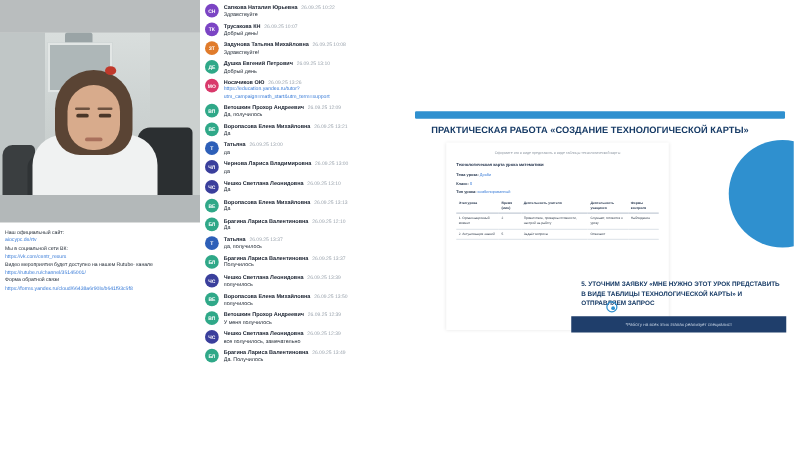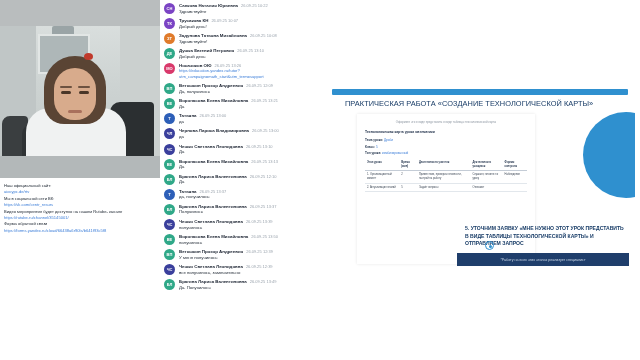--- a/index.html
+++ b/index.html
@@ -48,21 +48,21 @@
   .msg-head { display: flex; align-items: baseline; gap: 3px; }
   .msg-name { font-size: 4.4px; font-weight: bold; color: #1a2230; white-space: nowrap; }
   .msg-time { font-size: 4px; color: #9aa3ad; white-space: nowrap; }
   .msg-text { font-size: 4.3px; color: #222b36; line-height: 6px; margin-top: 0.5px; white-space: nowrap; overflow: hidden; }
   .msg-link { font-size: 4.1px; color: #3b7dd8; line-height: 5.6px; white-space: nowrap; overflow: hidden; }
 
   
   .slide-panel { flex: 1; height: 360px; background: #fff; position: relative; }
   .slide { position: absolute; left: 5px; top: 84px; width: 310px; height: 196px; background: #ffffff; overflow: hidden; }
   .slide-topbar { position: absolute; left: 7px; top: 5px; width: 296px; height: 6px; background: #2f90cf; border-radius: 1px; }
-  .slide-title { position: absolute; left: 8px; top: 15px; width: 290px; font-size: 7.4px; font-weight: normal; color: #173b66; letter-spacing: 0.05px; white-space: nowrap; padding-left: 12px; }
+  .slide-title { position: absolute; left: 8px; top: 15px; width: 290px; font-size: 7.4px; font-weight: bold; color: #173b66; letter-spacing: 0.05px; white-space: nowrap; padding-left: 12px; }
   .slide-circle { position: absolute; right: -34px; top: 28px; width: 86px; height: 86px; border-radius: 50%; background: #2f90cf; }
   .slide-note { position: absolute; left: 140px; top: 141px; width: 160px; font-size: 5.1px; font-weight: bold; color: #173b66; line-height: 7.6px; }
   .slide-footer { position: absolute; left: 132px; bottom: 14px; width: 172px; height: 13px; background: #1f3e6b; }
   .slide-footer-txt { position: absolute; left: 0; top: 0; width: 100%; height: 100%; display: flex; align-items: center; justify-content: center; font-size: 3.6px; color: #c9d6e6; white-space: nowrap; }
   .slide-logo { position: absolute; left: 160px; bottom: 30px; width: 9px; height: 9px; border-radius: 50%; border: 1.2px solid #2f90cf; }
   .slide-logo:after { content:''; position:absolute; left: 2.6px; top: 2.6px; width: 3.2px; height: 3.2px; border-radius: 50%; background: #2f90cf; }
 
   
   .doc { position: absolute; left: 32px; top: 30px; width: 178px; height: 150px; background: #fff; box-shadow: 0 0 3px rgba(0,0,0,0.10); padding: 6px 8px; }
   .doc-note { font-size: 2.9px; color: #8f98a3; text-align: center; margin-bottom: 6px; white-space: nowrap; overflow: hidden; }

